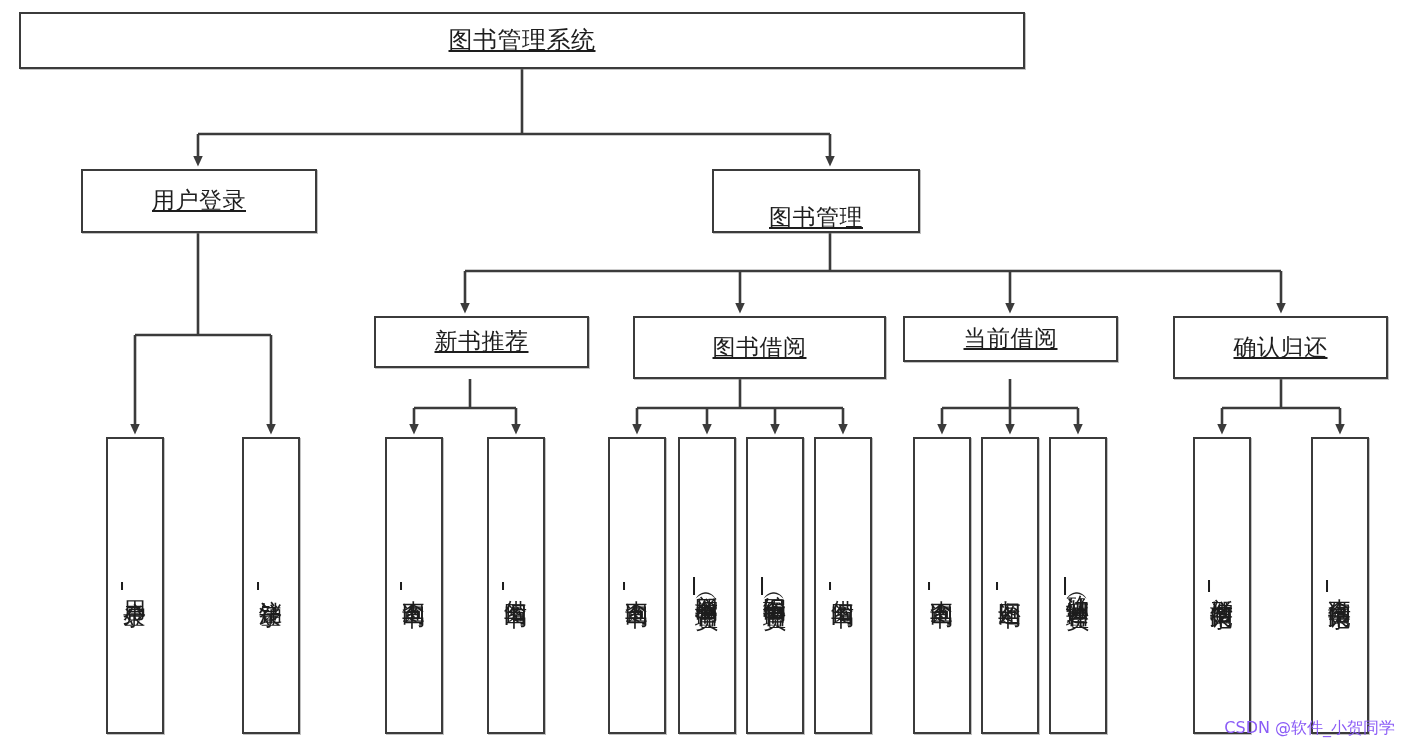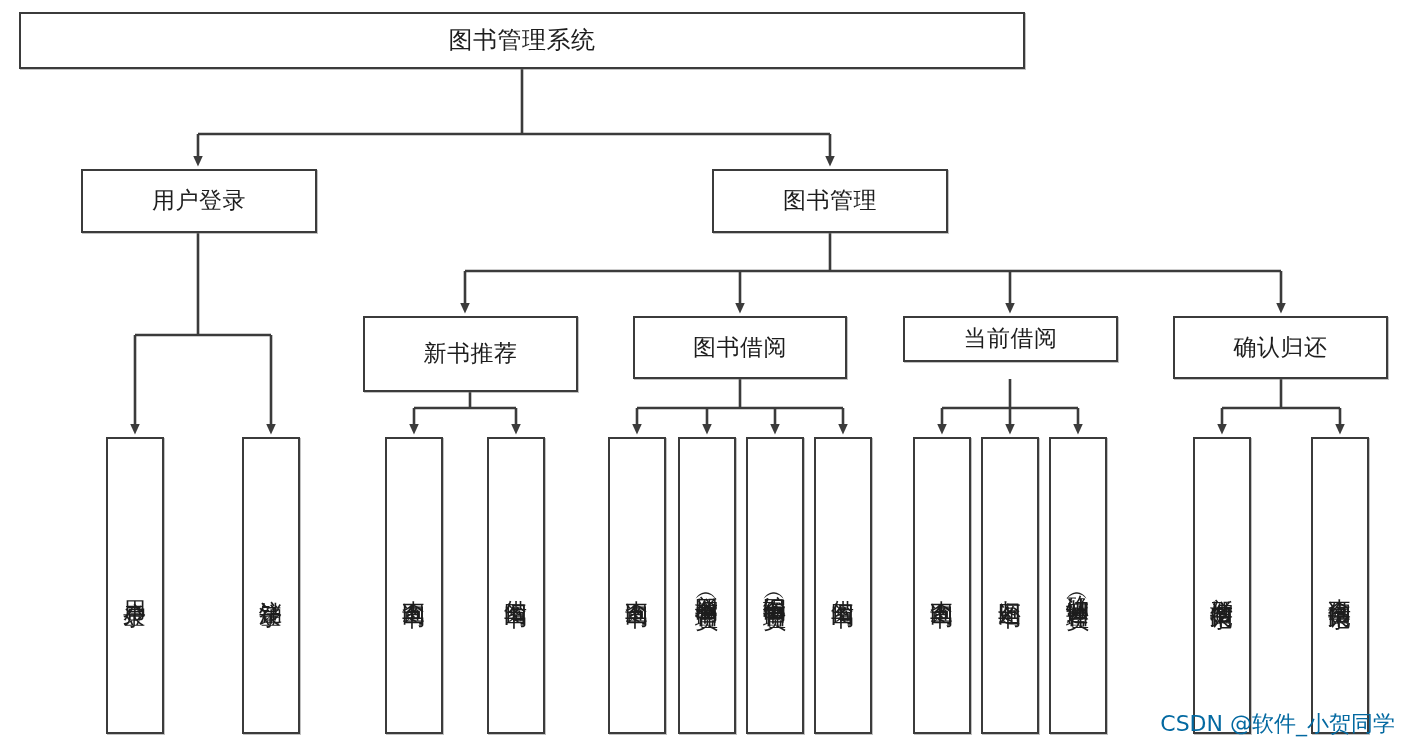--- a/index.html
+++ b/index.html
@@ -35,20 +35,21 @@
     display: flex;
     align-items: center;
     justify-content: center;
     color: #1d1d1d;
   }
   .node .lbl {
     display: block;
     text-align: center;
     line-height: 1.12;
     white-space: nowrap;
+    text-decoration: underline;
   }
   .node.horiz .lbl {
     font-size: 23px;
     letter-spacing: 0.5px;
   }
   .node.root .lbl {
     font-size: 24px;
   }
   .node.vert {
     align-items: center;
@@ -59,22 +60,22 @@
     writing-mode: vertical-rl;
     text-orientation: upright;
     font-size: 23px;
     line-height: 1.22;
     letter-spacing: 2px;
   }
   .watermark {
     position: absolute;
     right: 10px;
     bottom: 8px;
-    font-size: 22px;
-    color: #0369a1;
+    font-size: 16px;
+    color: #8b5cf6;
     white-space: nowrap;
     font-family: "DejaVu Sans", "Liberation Sans", sans-serif;
   }
 </style>
 </head>
 <body>
 
 <div id="canvas">
 
   <svg class="wires" viewBox="0 0 1405 747" xmlns="http://www.w3.org/2000/svg">
@@ -127,28 +128,28 @@
     </g>
   </svg>
 
   <div class="node root horiz" style="left:19px; top:12px; width:1006px; height:57px;">
     <span class="lbl">图书管理系统</span>
   </div>
 
   <div class="node horiz" style="left:81px; top:169px; width:236px; height:64px;">
     <span class="lbl">用户登录</span>
   </div>
-  <div class="node horiz" style="left:712px; top:169px; width:236px; height:64px;">
+  <div class="node horiz" style="left:712px; top:169px; width:208px; height:64px;align-items:flex-end;">
     <span class="lbl">图书管理</span>
   </div>
 
-  <div class="node horiz" style="left:363px; top:316px; width:215px; height:76px;">
+  <div class="node horiz" style="left:374px; top:316px; width:215px; height:52px;">
     <span class="lbl">新书推荐</span>
   </div>
-  <div class="node horiz" style="left:633px; top:316px; width:214px; height:63px;">
+  <div class="node horiz" style="left:633px; top:316px; width:253px; height:63px;">
     <span class="lbl">图书借阅</span>
   </div>
   <div class="node horiz" style="left:903px; top:316px; width:215px; height:46px;">
     <span class="lbl">当前借阅</span>
   </div>
   <div class="node horiz" style="left:1173px; top:316px; width:215px; height:63px;">
     <span class="lbl">确认归还</span>
   </div>
 
   <div class="node vert" style="left:106px; top:437px; width:58px; height:297px;">

